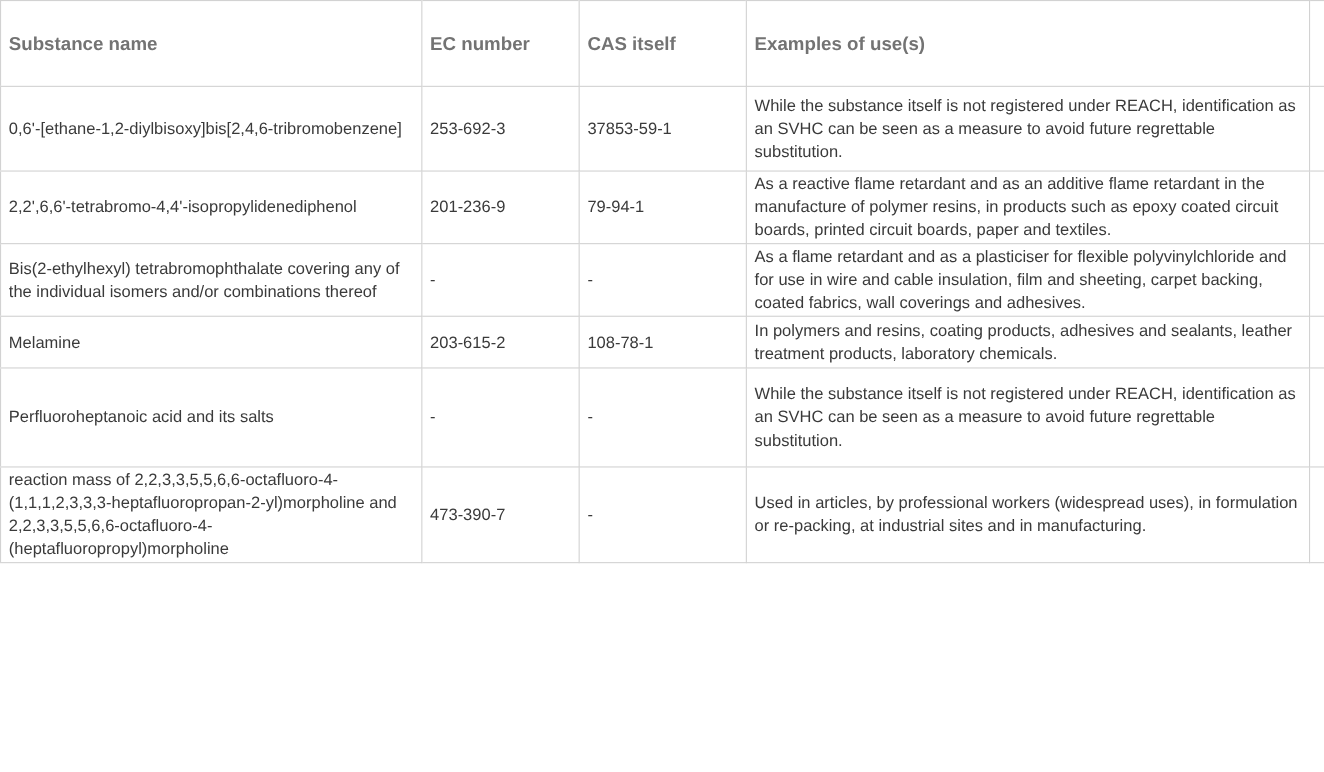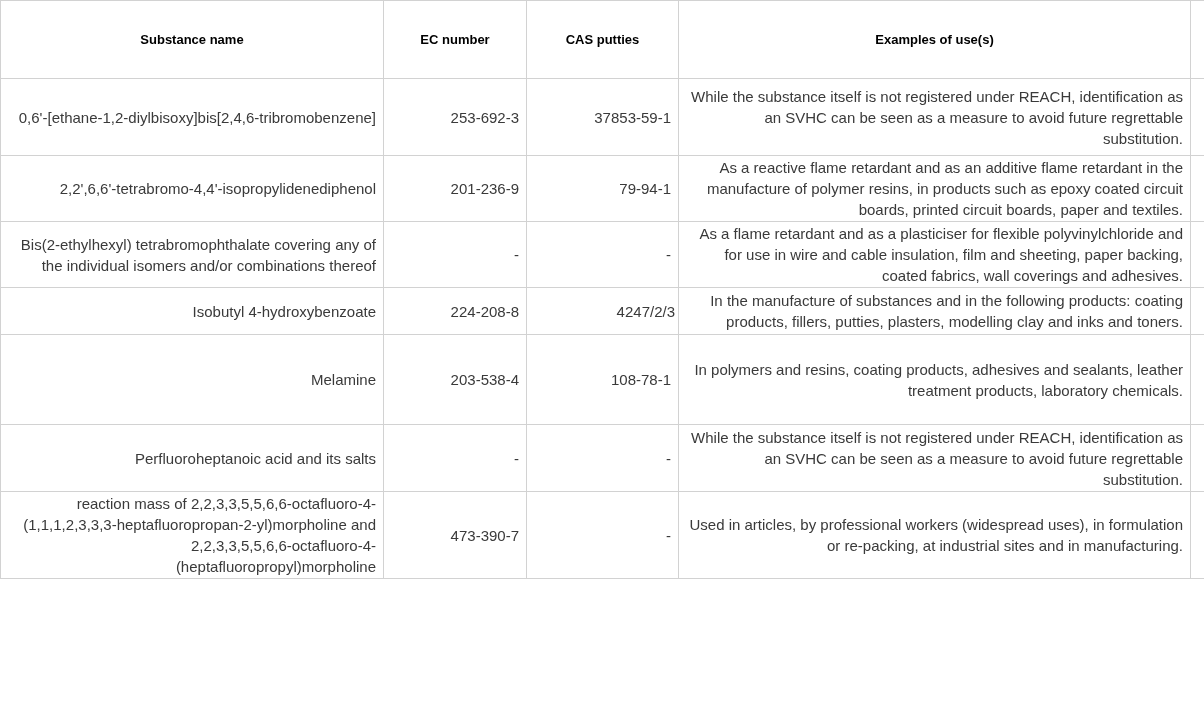--- a/index.html
+++ b/index.html
@@ -32,31 +32,31 @@
     overflow: hidden;
     word-wrap: break-word;
     overflow-wrap: break-word;
   }
   th.spacer, td.spacer {
     border-right: none;
     padding: 0;
   }
   thead tr { height: 78px; }
   th {
-    text-align: center;
-    font-size: 13px;
+    text-align: left;
+    font-size: 17px;
     font-weight: bold;
-    color: #000000;
+    color: #737373;
     line-height: 22px;
   }
   td {
     font-size: 15px;
     line-height: 21px;
     color: #3a3a3a;
-    text-align: right;
+    text-align: left;
   }
   td.right {
     text-align: right;
     padding-right: 3px;
   }
   
   tbody tr:nth-child(1) { height: 77px; }
   tbody tr:nth-child(2) { height: 64px; }
   tbody tr:nth-child(3) { height: 46px; }
   tbody tr:nth-child(4) { height: 47px; }
@@ -74,21 +74,21 @@
     <col class="c-substance">
     <col class="c-ec">
     <col class="c-cas">
     <col class="c-use">
     <col class="c-spacer">
   </colgroup>
   <thead>
     <tr>
       <th>Substance name</th>
       <th>EC number</th>
-      <th>CAS putties</th>
+      <th>CAS itself</th>
       <th>Examples of use(s)</th>
       <th class="spacer"></th>
     </tr>
   </thead>
   <tbody id="table-body">
   <tr>
         <td>0,6'-[ethane-1,2-diylbisoxy]bis[2,4,6-tribromobenzene]</td>
         <td>253-692-3</td>
         <td>37853-59-1</td>
         <td>While the substance itself is not registered under REACH, identification as an SVHC can be seen as a measure to avoid future regrettable substitution.</td>
@@ -98,33 +98,26 @@
         <td>2,2',6,6'-tetrabromo-4,4'-isopropylidenediphenol</td>
         <td>201-236-9</td>
         <td>79-94-1</td>
         <td>As a reactive flame retardant and as an additive flame retardant in the manufacture of polymer resins, in products such as epoxy coated circuit boards, printed circuit boards, paper and textiles.</td>
         <td class="spacer"></td>
       </tr>
       <tr>
         <td>Bis(2-ethylhexyl) tetrabromophthalate covering any of the individual isomers and/or combinations thereof</td>
         <td>-</td>
         <td>-</td>
-        <td>As a flame retardant and as a plasticiser for flexible polyvinylchloride and for use in wire and cable insulation, film and sheeting, paper backing, coated fabrics, wall coverings and adhesives.</td>
-        <td class="spacer"></td>
-      </tr>
-      <tr>
-        <td>Isobutyl 4-hydroxybenzoate</td>
-        <td>224-208-8</td>
-        <td class="right">4247/2/3</td>
-        <td>In the manufacture of substances and in the following products: coating products, fillers, putties, plasters, modelling clay and inks and toners.</td>
+        <td>As a flame retardant and as a plasticiser for flexible polyvinylchloride and for use in wire and cable insulation, film and sheeting, carpet backing, coated fabrics, wall coverings and adhesives.</td>
         <td class="spacer"></td>
       </tr>
       <tr>
         <td>Melamine</td>
-        <td>203-538-4</td>
+        <td>203-615-2</td>
         <td>108-78-1</td>
         <td>In polymers and resins, coating products, adhesives and sealants, leather treatment products, laboratory chemicals.</td>
         <td class="spacer"></td>
       </tr>
       <tr>
         <td>Perfluoroheptanoic acid and its salts</td>
         <td>-</td>
         <td>-</td>
         <td>While the substance itself is not registered under REACH, identification as an SVHC can be seen as a measure to avoid future regrettable substitution.</td>
         <td class="spacer"></td>

